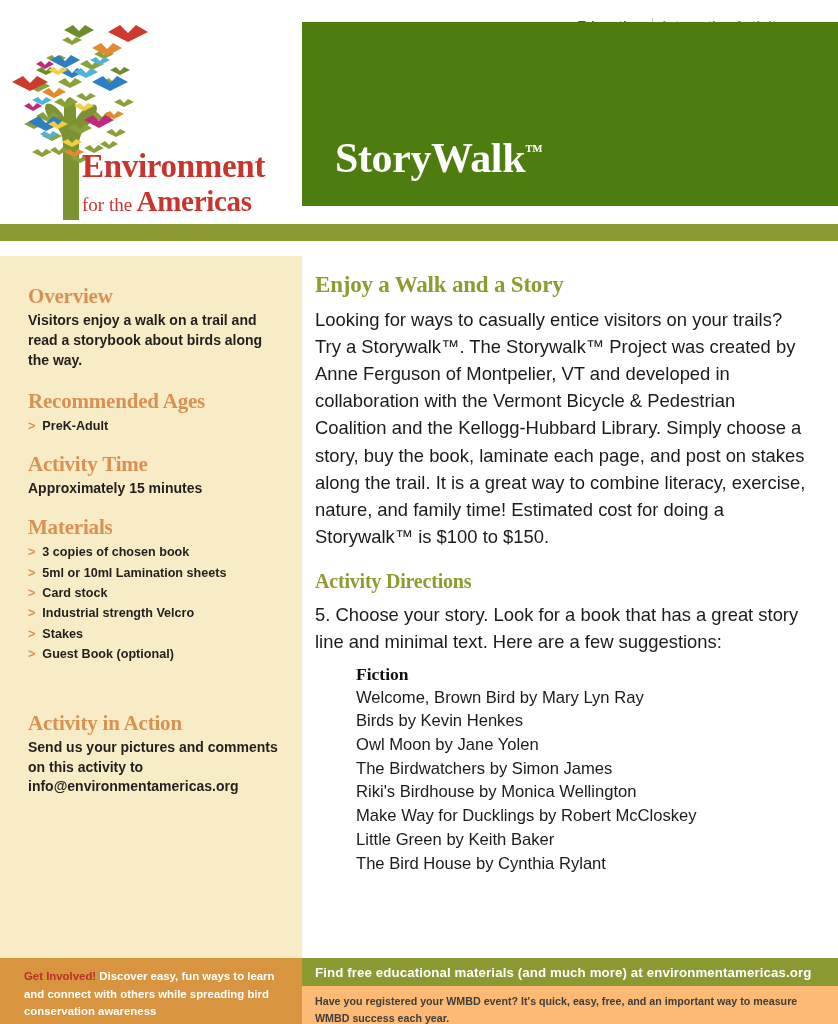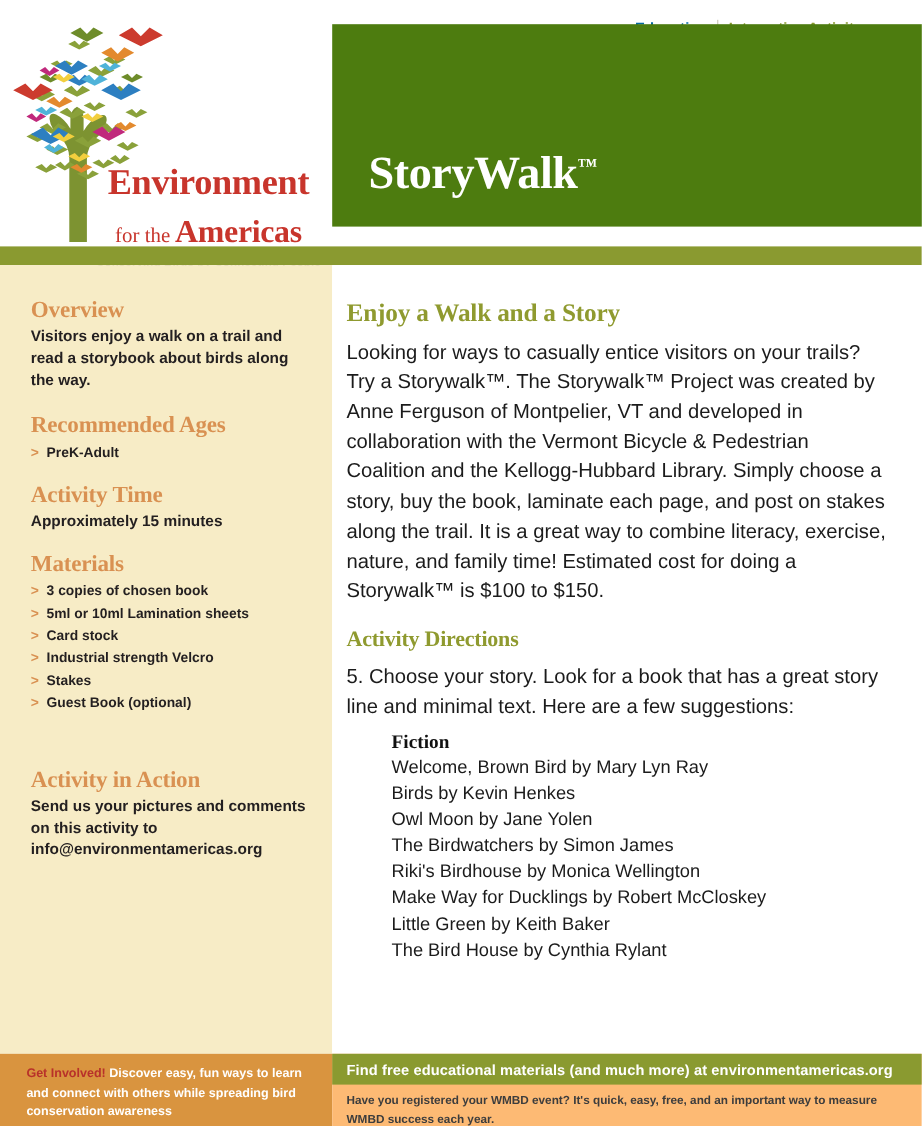--- a/index.html
+++ b/index.html
@@ -54,35 +54,35 @@
     left: 6px;
     top: 2px;
     width: 150px;
     height: 205px;
   }
   .logo-word {
     position: absolute;
     left: 82px;
     top: 128px;
     width: 215px;
-    text-align: center;
+    text-align: left;
   }
   .logo-word .l1 {
     font-family: "Liberation Serif", serif;
     font-weight: bold;
     font-size: 33px;
     color: #c8352c;
     line-height: 1;
     letter-spacing: -.3px;
     display: block;
   }
   .logo-word .l2 {
     display: block;
     line-height: 1;
-    margin-top: 14px;
+    margin-top: 4px;
     white-space: nowrap;
   }
   .logo-word .l2 .small {
     font-family: "Liberation Serif", serif;
     font-size: 19px;
     color: #c8352c;
     font-weight: normal;
   }
   .logo-word .l2 .big {
     font-family: "Liberation Serif", serif;
@@ -133,21 +133,21 @@
     top: 224px;
     width: 838px;
     height: 17px;
     background: #8a9a30;
   }
 
   
   .sidebar {
     position: absolute;
     left: 0;
-    top: 241px;
+    top: 256px;
     width: 302px;
     height: 717px;
     background: #f7ecc6;
     padding: 29px 16px 0 28px;
   }
   .sb-h {
     font-family: "Liberation Serif", serif;
     font-weight: bold;
     font-size: 21px;
     color: #d99152;

